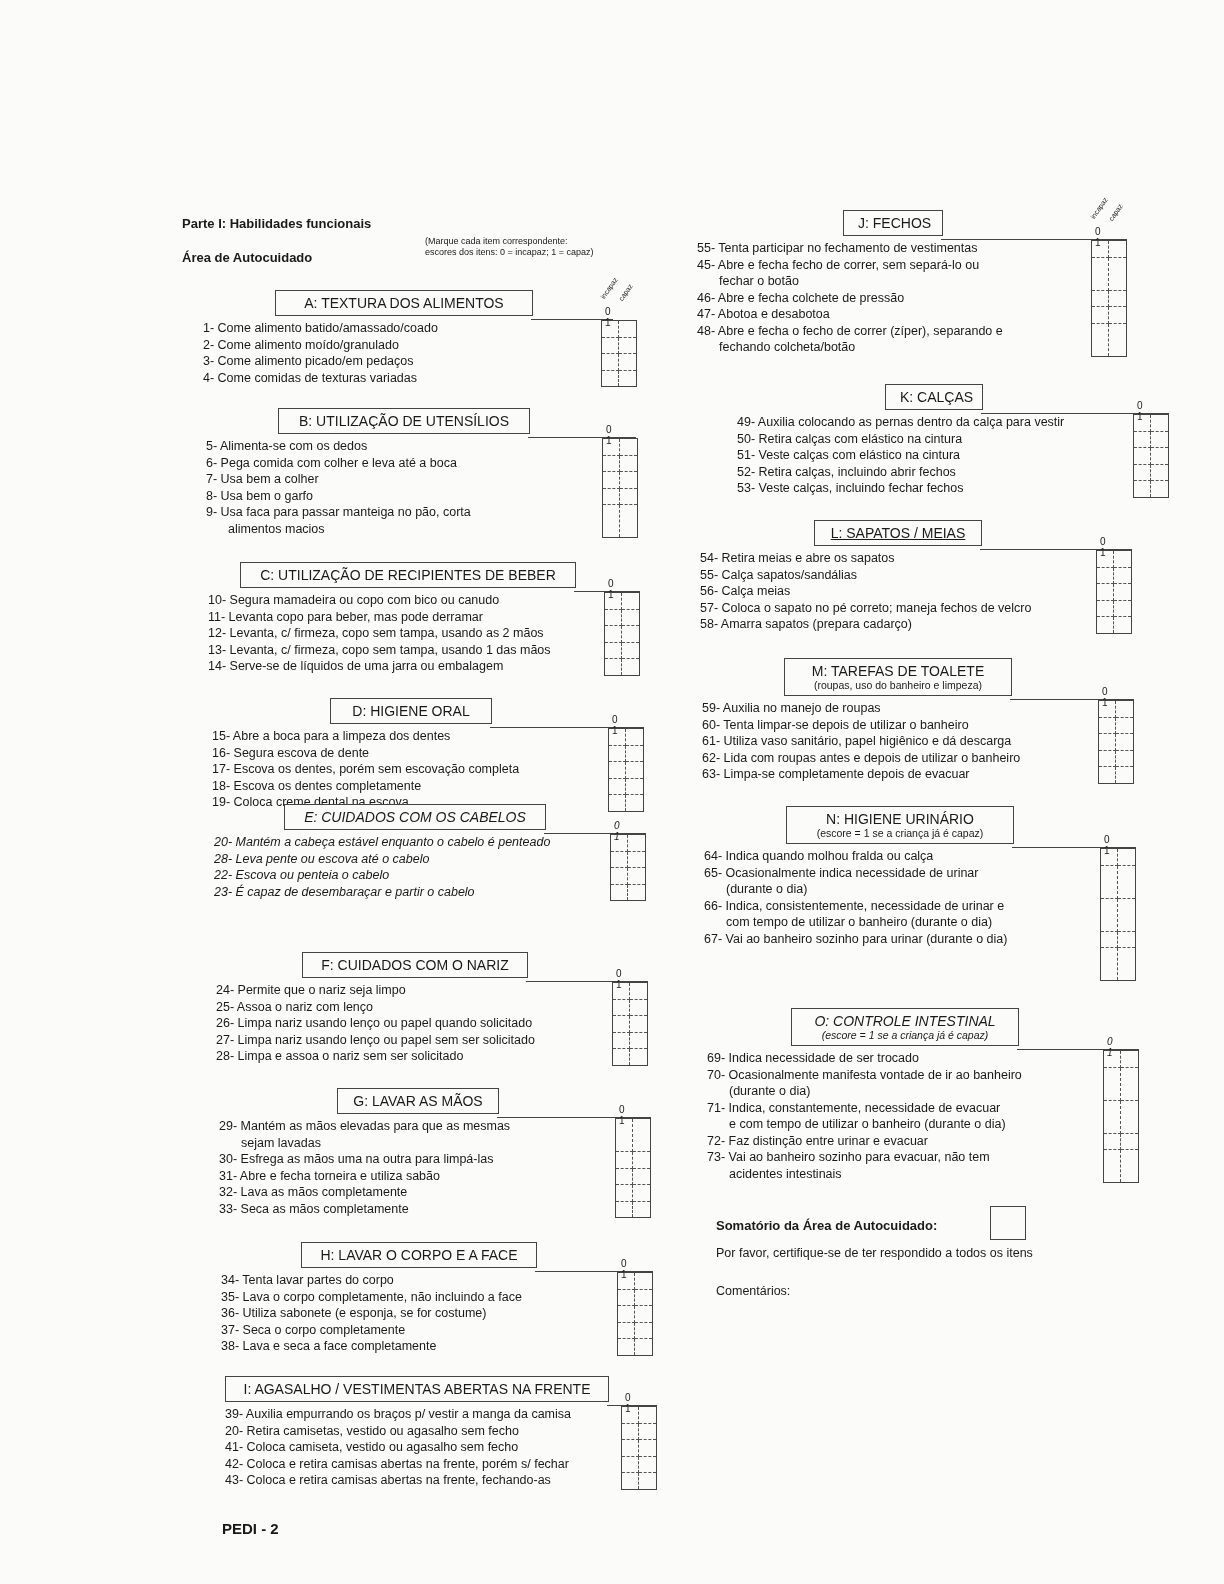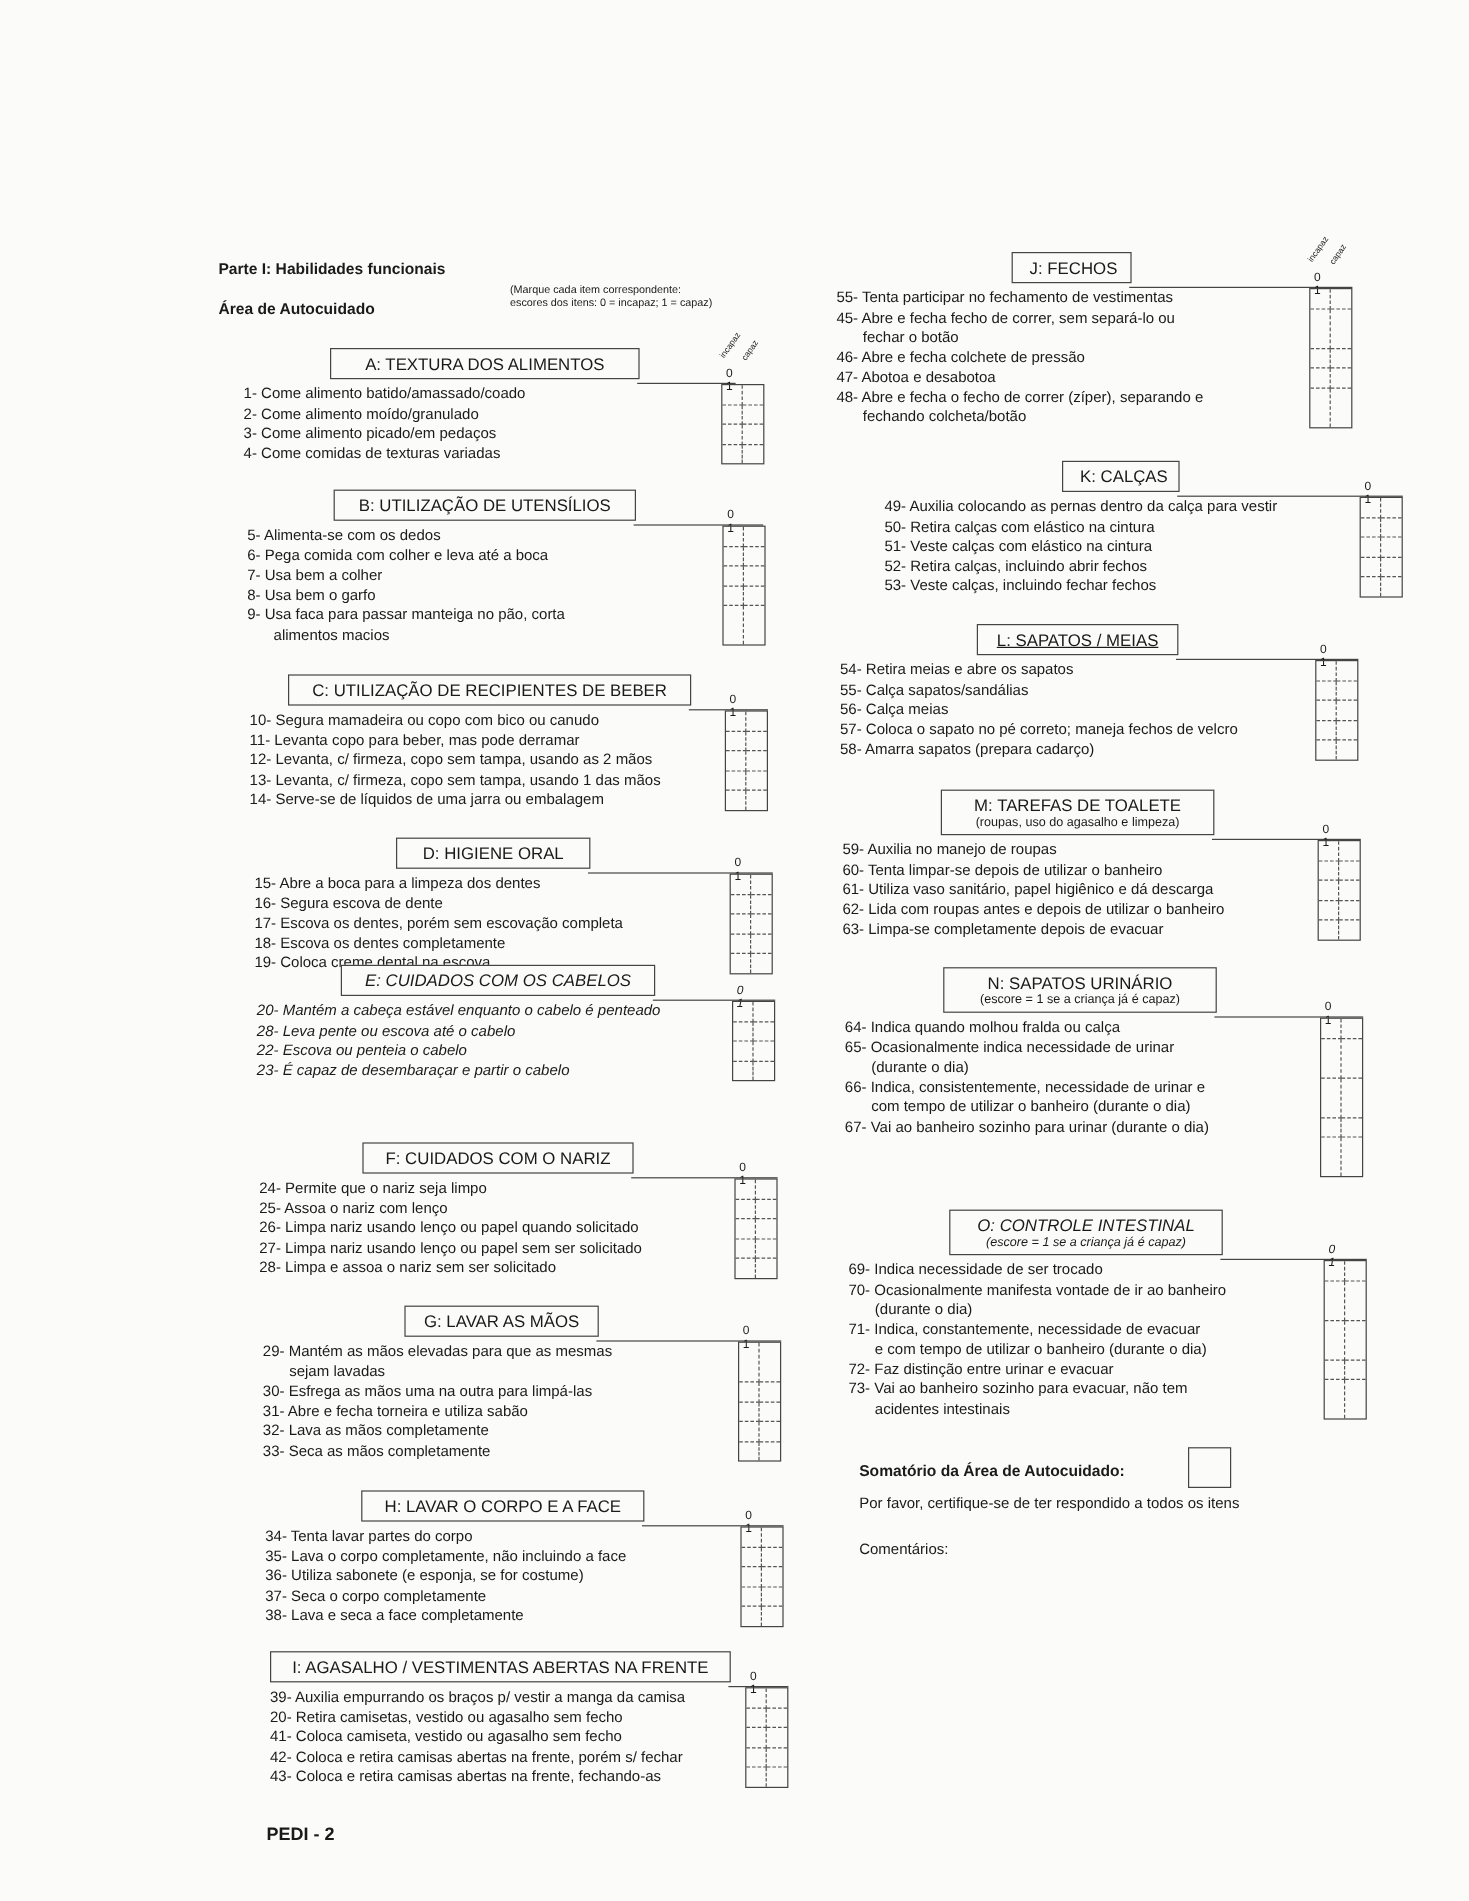--- a/index.html
+++ b/index.html
@@ -355,21 +355,21 @@
         <div class="cell" style="height: 15.5px;"></div>
         <div class="cell" style="height: 15.5px;"></div>
         <div class="cell" style="height: 15.5px;"></div>
         <div class="cell" style="height: 15.5px;"></div>
         <div class="cell last" style="height: 15.5px;"></div>
         <div class="cell last" style="height: 15.5px;"></div>
       </div>
     </div>
     <div class="section" style="left: 702px; top: 658px;">
       <div class="sec-head" style="height: 42px;">
-        <div class="sec-box" style="left: 82px; width: 198px;"><span>M: TAREFAS DE TOALETE</span><span class="sub">(roupas, uso do agasalho e limpeza)</span></div>
+        <div class="sec-box" style="left: 82px; width: 198px;"><span>M: TAREFAS DE TOALETE</span><span class="sub">(roupas, uso do banheiro e limpeza)</span></div>
         <div class="sec-line" style="top: 41px; left: 308px; width: 124px;"></div>
         <div class="col-labels" style="left: 400px; top: 28px;">0 1</div>
       </div>
       <div class="items">
         <div class="item"><span>59- Auxilia no manejo de roupas</span></div>
         <div class="item"><span>60- Tenta limpar-se depois de utilizar o banheiro</span></div>
         <div class="item"><span>61- Utiliza vaso sanitário, papel higiênico e dá descarga</span></div>
         <div class="item"><span>62- Lida com roupas antes e depois de utilizar o banheiro</span></div>
         <div class="item"><span>63- Limpa-se completamente depois de evacuar</span></div>
       </div>
@@ -381,21 +381,21 @@
         <div class="cell" style="height: 15.5px;"></div>
         <div class="cell" style="height: 15.5px;"></div>
         <div class="cell" style="height: 15.5px;"></div>
         <div class="cell" style="height: 15.5px;"></div>
         <div class="cell last" style="height: 15.5px;"></div>
         <div class="cell last" style="height: 15.5px;"></div>
       </div>
     </div>
     <div class="section" style="left: 704px; top: 806px;">
       <div class="sec-head" style="height: 42px;">
-        <div class="sec-box" style="left: 82px; width: 198px;"><span>N: SAPATOS URINÁRIO</span><span class="sub">(escore = 1 se a criança já é capaz)</span></div>
+        <div class="sec-box" style="left: 82px; width: 198px;"><span>N: HIGIENE URINÁRIO</span><span class="sub">(escore = 1 se a criança já é capaz)</span></div>
         <div class="sec-line" style="top: 41px; left: 308px; width: 124px;"></div>
         <div class="col-labels" style="left: 400px; top: 28px;">0 1</div>
       </div>
       <div class="items">
         <div class="item"><span>64- Indica quando molhou fralda ou calça</span></div>
         <div class="item"><span>65- Ocasionalmente indica necessidade de urinar</span><span class="cont">(durante o dia)</span></div>
         <div class="item"><span>66- Indica, consistentemente, necessidade de urinar e</span><span class="cont">com tempo de utilizar o banheiro (durante o dia)</span></div>
         <div class="item"><span>67- Vai ao banheiro sozinho para urinar (durante o dia)</span></div>
       </div>
       <div class="grid" style="left: 396px; top: 42px;">

